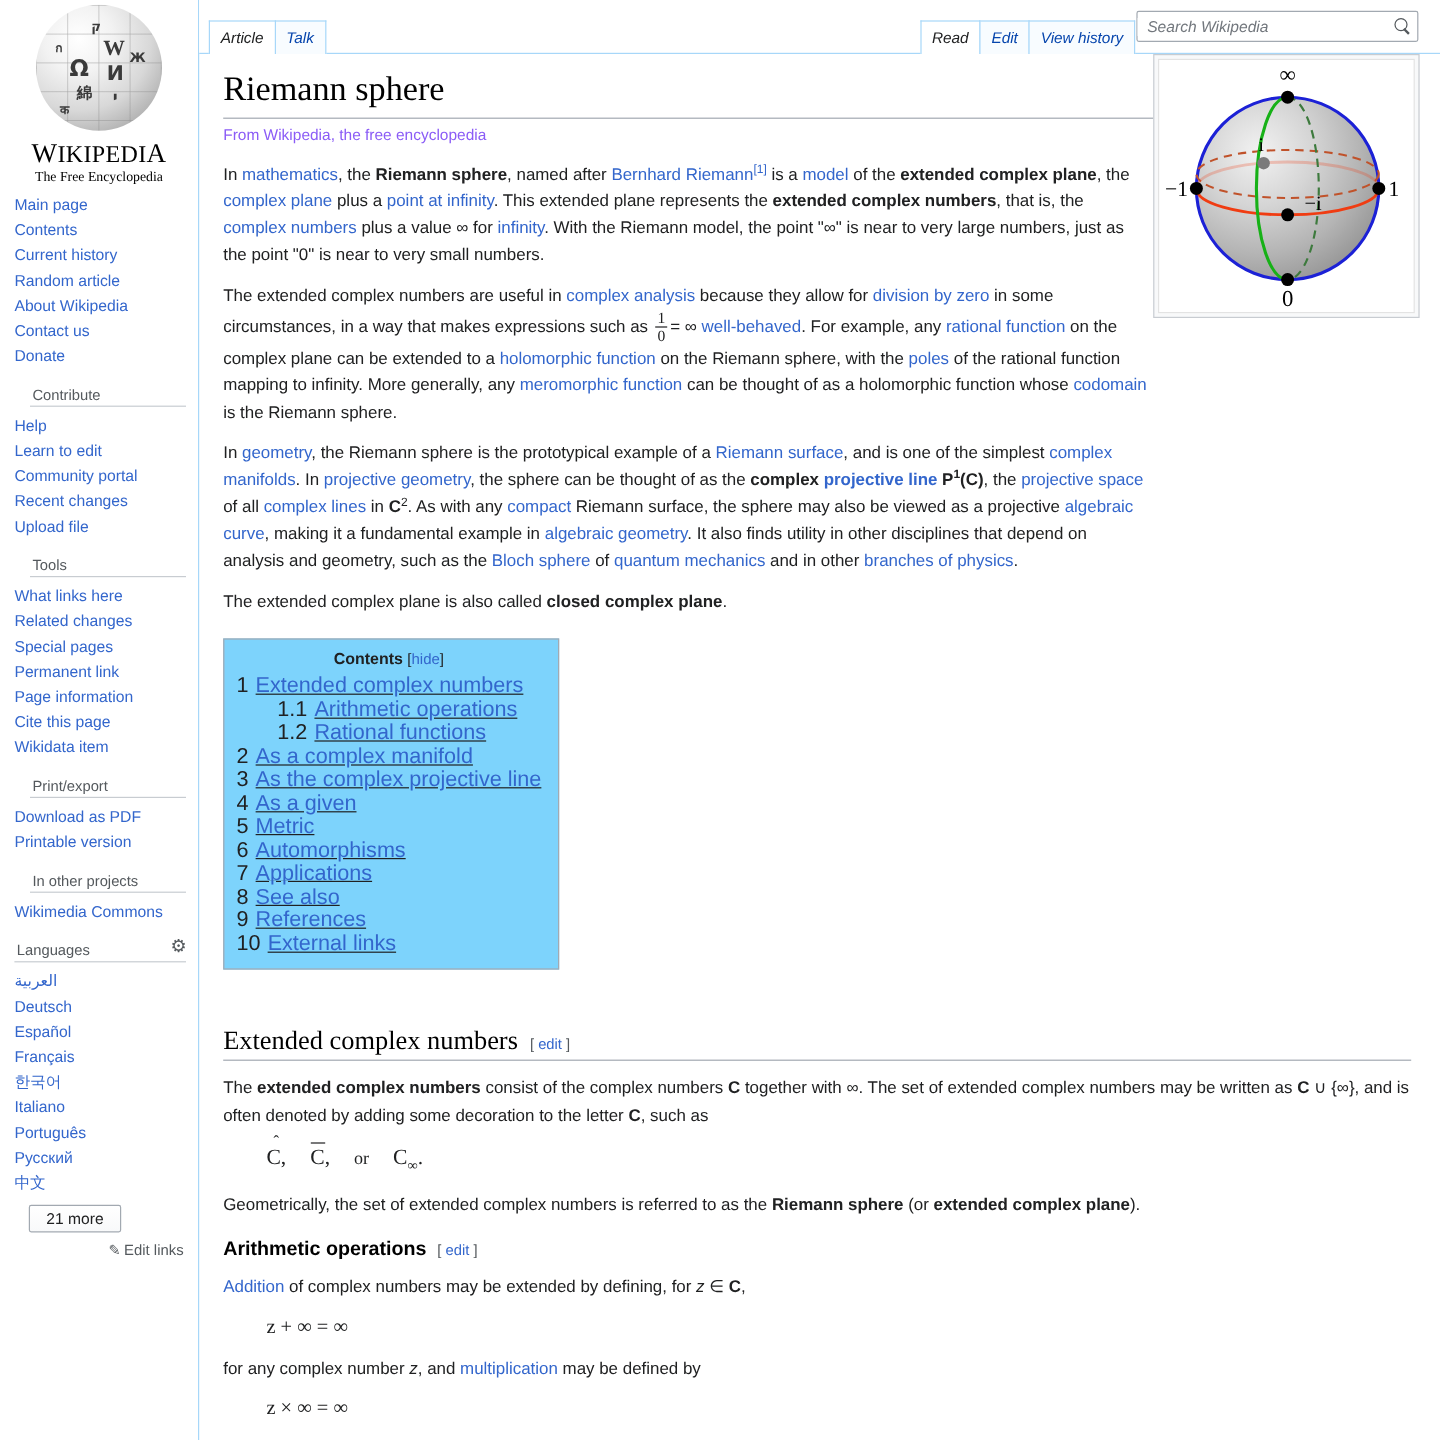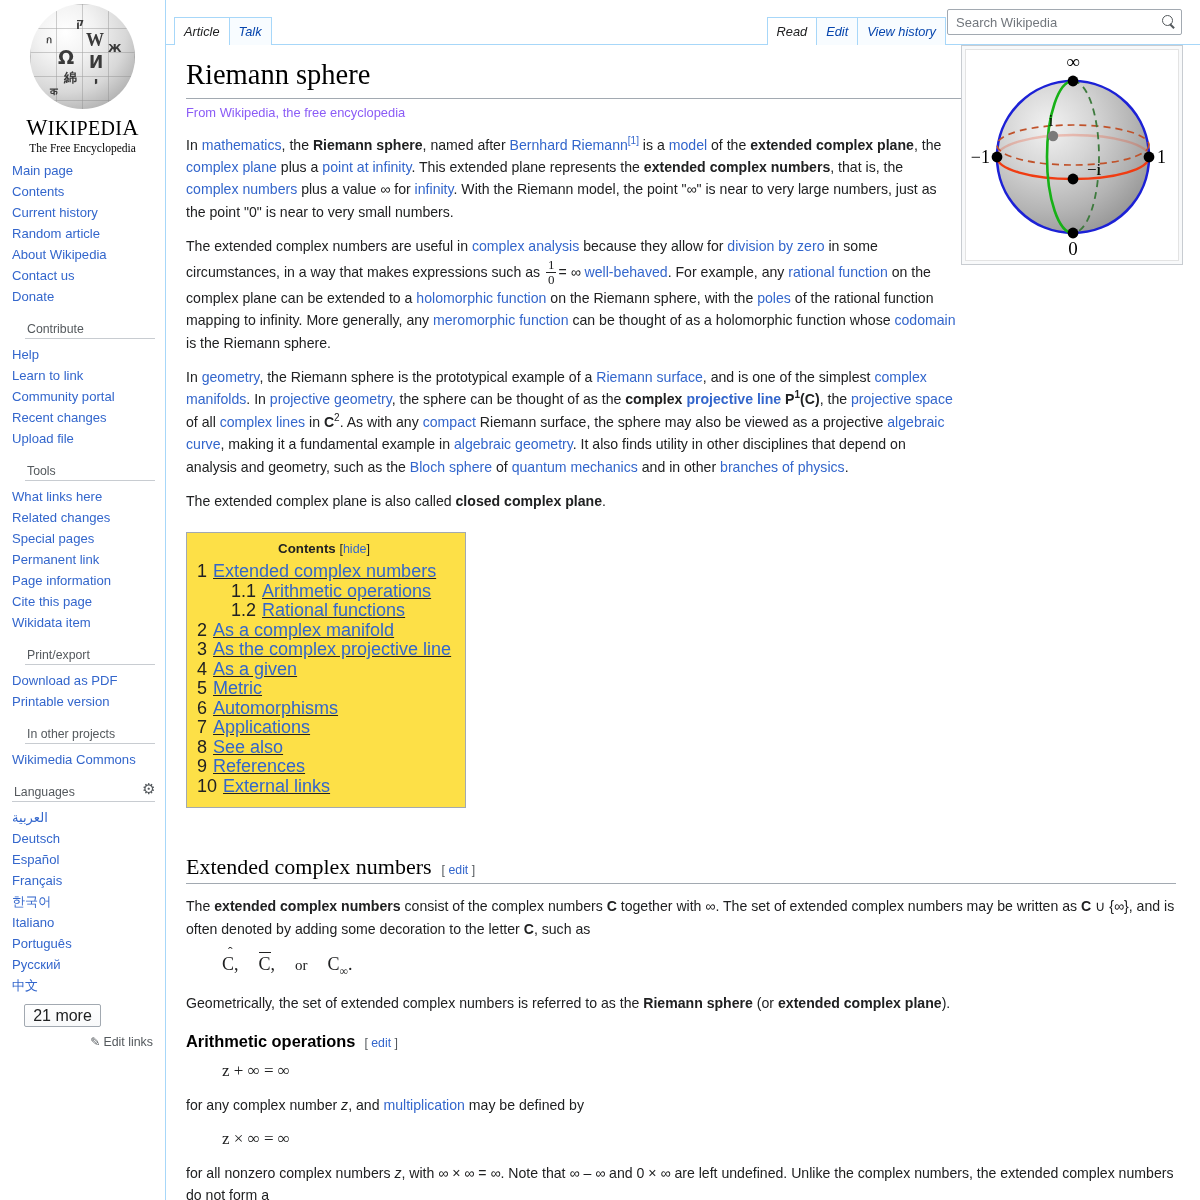--- a/index.html
+++ b/index.html
@@ -92,21 +92,21 @@
   }
   .gear{ width:13px; height:13px; position:relative; cursor:pointer; }
   .gear:before{
     content:"\2699"; position:absolute; top:-5px; left:0;
     font-size:15px; color:#54595d; line-height:1;
   }
   #more-langs{
     margin:8px 0 0 12px; width:77px; height:23px;
     border:1px solid #a2a9b1; border-radius:2px;
     background:linear-gradient(#fff,#f8f9fa);
-    font-size:16px; color:#202122; cursor:pointer;
+    font-size:13px; color:#202122; cursor:pointer;
     display:flex; align-items:center; justify-content:center;
   }
   #edit-links{
     margin:8px 12px 0 0; text-align:right; font-size:12.4px; color:#54595d;
     display:flex; align-items:center; justify-content:flex-end; gap:3px;
     cursor:pointer;
   }
   .pencil{ font-size:12px; color:#54595d; }
 
   
@@ -134,21 +134,21 @@
   .tab.selected:after{
     content:""; position:absolute; left:0; right:0; bottom:-1px; height:1px; background:#fff;
   }
   #search-box{
     position:absolute; right:18px; top:9px; width:235px; height:26px;
     border:1px solid #a2a9b1; border-radius:2px; background:#fff;
     display:flex; align-items:center;
   }
   #search-input{
     border:none; outline:none; flex:1; padding:0 6px 0 8px;
-    font-size:13px; font-family:"Liberation Sans", sans-serif; color:#b91c1c;
+    font-size:13px; font-family:"Liberation Sans", sans-serif; color:#b91c1c;font-style:italic;
   }
   #search-input::placeholder{ color:#72777d; }
   .mag{
     width:24px; height:24px; position:relative; cursor:pointer;
   }
   .mag:before{
     content:""; position:absolute; left:5px; top:5px; width:9px; height:9px;
     border:1.6px solid #54595d; border-radius:50%;
   }
   .mag:after{
@@ -204,21 +204,21 @@
   .enlarge{
     position:absolute; right:5px; top:5px; width:13px; height:11px;
   }
   .enlarge i{ position:absolute; border:1.3px solid #54595d; display:block;}
   .enlarge i.a{ left:0; top:3px; width:7px; height:6px;}
   .enlarge i.b{ left:5px; top:0; width:7px; height:5px; border-bottom:none;}
 
   
   #toc{
     display:inline-block;
-    border:1px solid #a2a9b1; background:#fde047;
+    border:1px solid #a2a9b1; background:#7dd3fc;
     padding:7px 14px 10px 10px; margin:8px 0 26px 0;
     min-width:196px;
   }
   #toc-title{
     text-align:center; font-size:13.3px; font-weight:bold; margin:1px 0 7px 0;
   }
   #toc-title .hide{ font-weight:normal; font-size:12.5px; }
   #toc-title .hide a{ color:#3366cc; }
   #toc ul{ list-style:none; margin:0; padding:0; }
   #toc li{ margin:2.5px 0; font-size:18px; line-height:17px;text-decoration:underline; }
@@ -294,21 +294,21 @@
       <li><a>Random article</a></li>
       <li><a>About Wikipedia</a></li>
       <li><a>Contact us</a></li>
       <li><a>Donate</a></li>
     </ul>
 
     <div style="height:11px"></div>
     <div class="nav-heading">Contribute</div>
     <ul class="nav-list">
       <li><a>Help</a></li>
-      <li><a>Learn to link</a></li>
+      <li><a>Learn to edit</a></li>
       <li><a>Community portal</a></li>
       <li><a>Recent changes</a></li>
       <li><a>Upload file</a></li>
     </ul>
 
     <div style="height:11px"></div>
     <div class="nav-heading">Tools</div>
     <ul class="nav-list">
       <li><a>What links here</a></li>
       <li><a>Related changes</a></li>
@@ -471,20 +471,21 @@
     </div>
 
     <p><span>Geometrically, the set of extended complex numbers is referred to as the </span><b>Riemann sphere</b><span> (or </span><b>extended complex plane</b><span>).</span></p>
 
     
     <h3 class="sub">
       <span>Arithmetic operations</span>
       <span class="editlink">[&nbsp;<a>edit</a>&nbsp;]</span>
     </h3>
 
+    <p><a>Addition</a><span> of complex numbers may be extended by defining, for </span><i>z</i><span> ∈ </span><b>C</b><span>,</span></p>
 
     <div class="math-block it">z + ∞ = ∞</div>
 
     <p><span>for any complex number </span><i>z</i><span>, and </span><a>multiplication</a><span> may be defined by</span></p>
 
     <div class="math-block it">z × ∞ = ∞</div>
 
     <p><span>for all nonzero complex numbers </span><i>z</i><span>, with ∞ × ∞ = ∞. Note that ∞ – ∞ and 0 × ∞ are left undefined. Unlike the complex numbers, the extended complex numbers do not form a </span></p>
 
     

